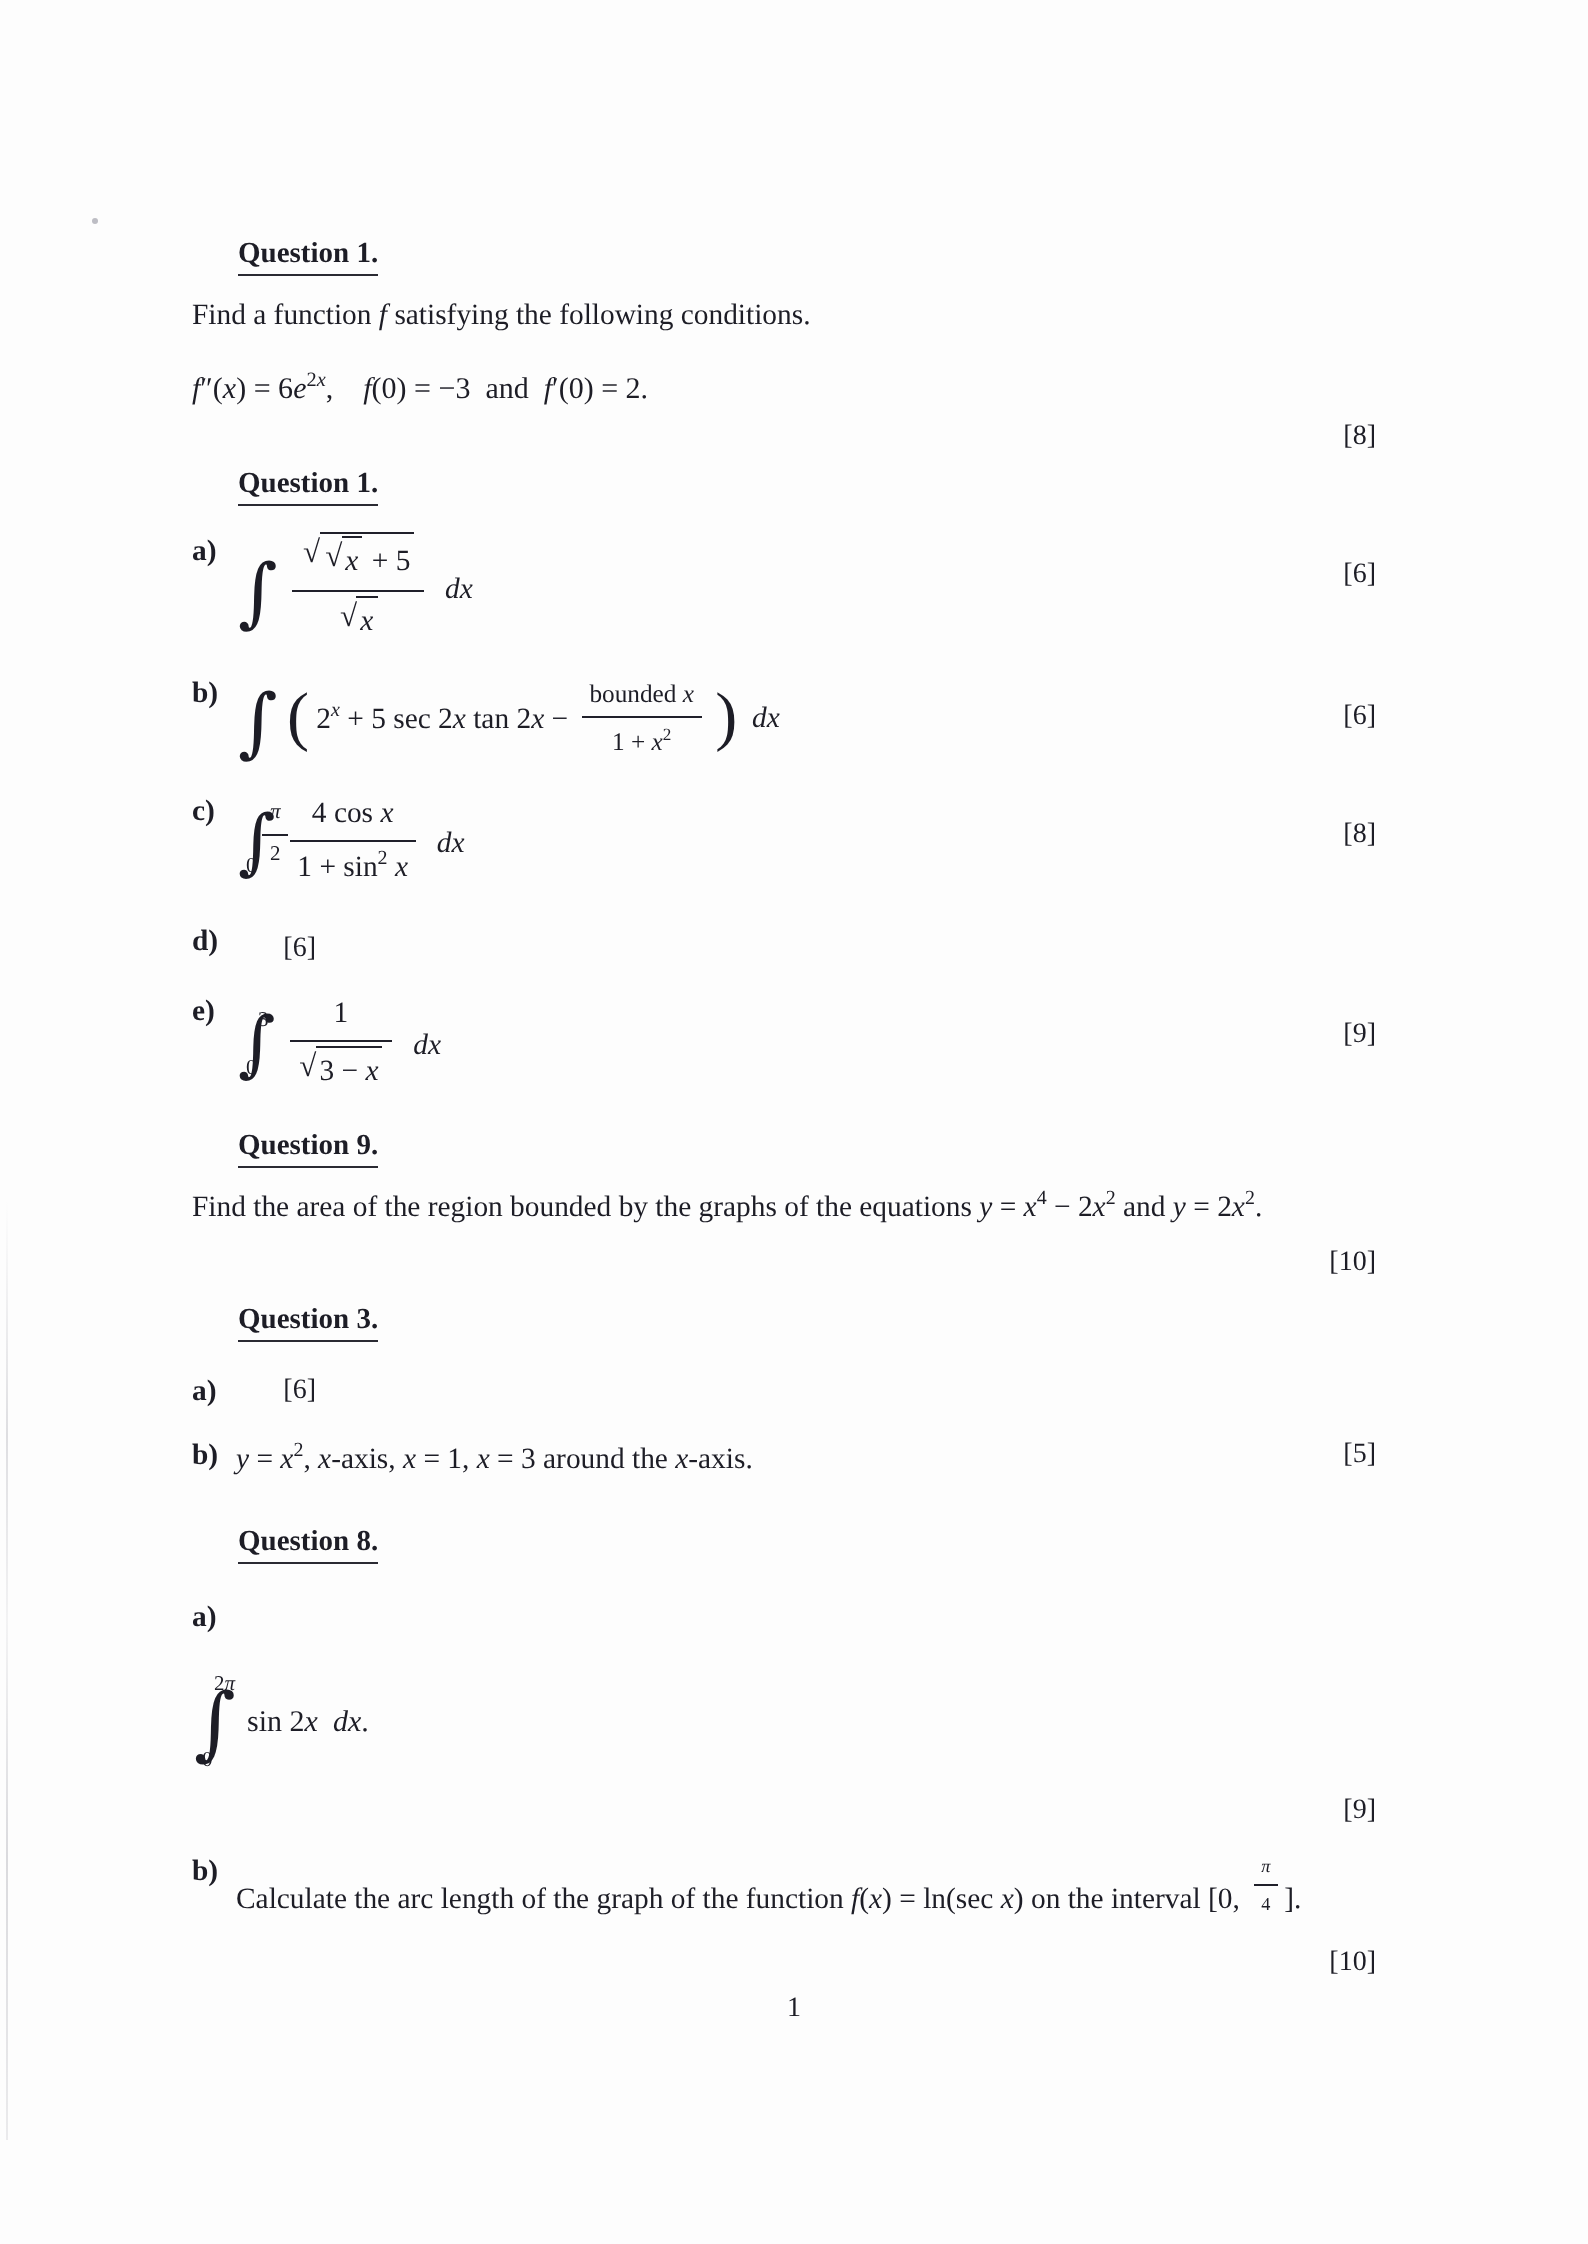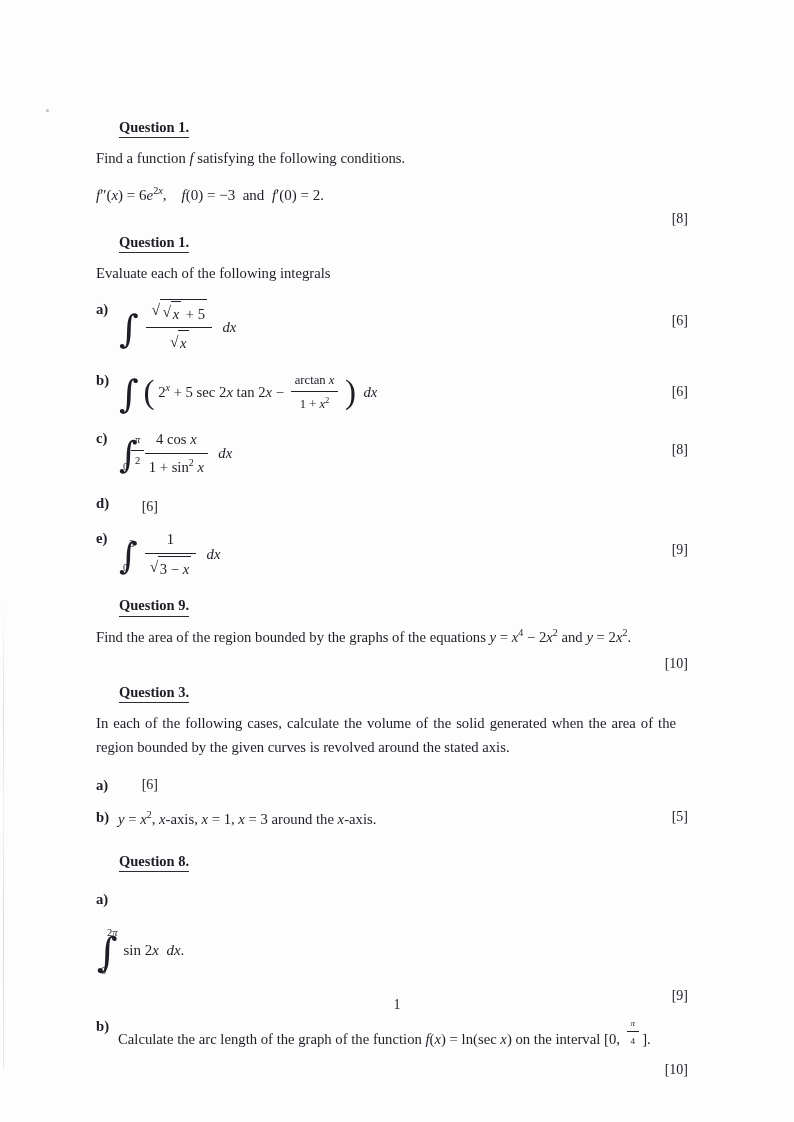--- a/index.html
+++ b/index.html
@@ -215,21 +215,20 @@
         <span class="nowrap"><span class="m">f</span><span class="up">″</span><span class="up">(</span><span class="m">x</span><span class="up">)</span> = 6<span class="m">e</span><sup><span class="num">2</span><span class="m">x</span></sup>,</span>&nbsp;&nbsp;&nbsp;
         <span class="nowrap"><span class="m">f</span>(0) = −3</span>&nbsp;
         <span class="up">and</span>&nbsp;
         <span class="nowrap"><span class="m">f</span><span class="up">′</span>(0) = 2.</span>
       </div>
       <div class="marks-row">[8]</div>
     </div>
 
     <div style="margin-top:6px;">
       <div class="qhead">Question 1.</div>
-      <div class="para">Evaluate each of the following integrals</div>
 
       
       <div class="item tall">
         <div class="lbl">a)</div>
         <div class="bodytxt">
           <span class="intg big">∫</span>
           <span class="frac">
             <span class="n"><span class="rad"><span class="hook">√</span><span class="bar"><span class="rad"><span class="hook">√</span><span class="bar"><span class="m">x</span></span></span> + <span class="num">5</span></span></span></span>
             <span class="d"><span class="rad"><span class="hook">√</span><span class="bar"><span class="m">x</span></span></span></span>
           </span>
@@ -239,21 +238,21 @@
       </div>
 
       
       <div class="item tall">
         <div class="lbl">b)</div>
         <div class="bodytxt">
           <span class="intg big">∫</span>
           <span class="paren-big">(</span>
           <span style="vertical-align:middle;"><span class="num">2</span><sup><span class="m">x</span></sup> + <span class="num">5</span> <span class="up">sec</span> <span class="num">2</span><span class="m">x</span> <span class="up">tan</span> <span class="num">2</span><span class="m">x</span> −</span>
           <span class="frac sm">
-            <span class="n"><span class="up">arctan</span> <span class="m">x</span></span>
+            <span class="n"><span class="up">bounded</span> <span class="m">x</span></span>
             <span class="d"><span class="num">1</span> + <span class="m">x</span><sup><span class="num">2</span></sup></span>
           </span>
           <span class="paren-big">)</span>
           &nbsp;<span class="m">dx</span>
         </div>
         <div class="mk">[6]</div>
       </div>
 
       
       <div class="item tall">
@@ -303,21 +302,20 @@
       <div class="para">
         Find the area of the region bounded by the graphs of the equations
         <span class="nowrap"><span class="m">y</span> = <span class="m">x</span><sup><span class="num">4</span></sup> − <span class="num">2</span><span class="m">x</span><sup><span class="num">2</span></sup></span> and
         <span class="nowrap"><span class="m">y</span> = <span class="num">2</span><span class="m">x</span><sup><span class="num">2</span></sup>.</span>
       </div>
       <div class="marks-row">[10]</div>
     </div>
 
     <div style="margin-top:11px;">
       <div class="qhead">Question 3.</div>
-      <div class="para just">In each of the following cases, calculate the volume of the solid generated when the area of the region bounded by the given curves is revolved around the stated axis.</div>
 
       <div class="item" style="margin-top:15px;">
         <div class="lbl">a)</div>
         <div class="mk">[6]</div>
       </div>
 
       <div class="item">
         <div class="lbl">b)</div>
         <div class="bodytxt">
           <span class="nowrap"><span class="m">y</span> = <span class="m">x</span><sup><span class="num">2</span></sup>,</span>

